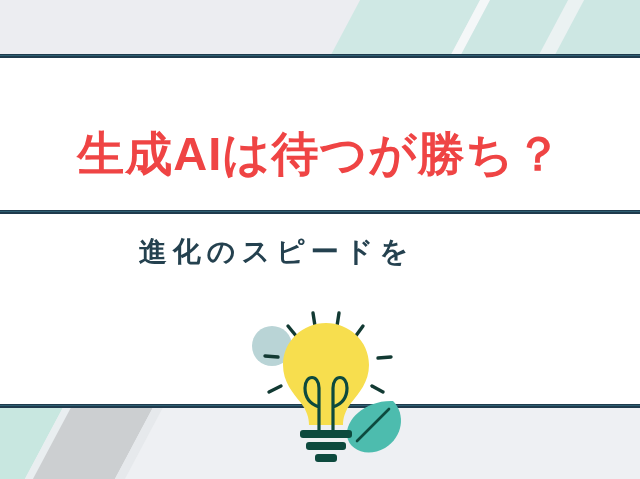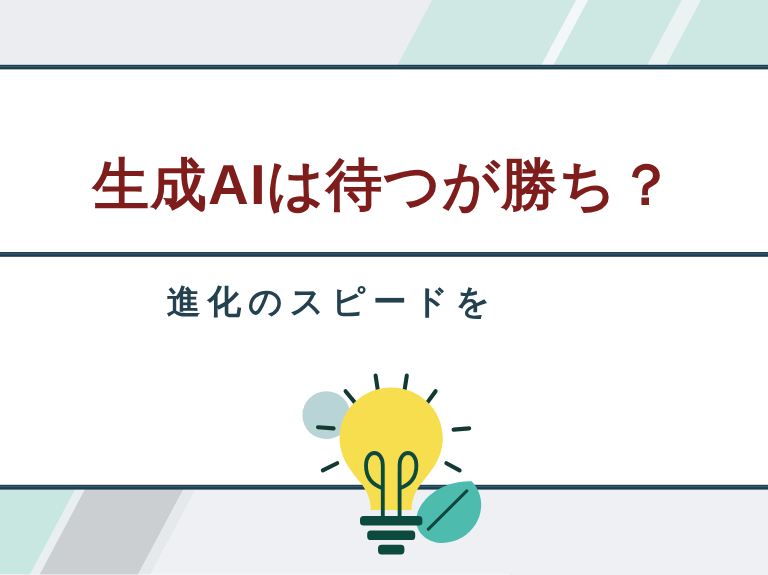--- a/index.html
+++ b/index.html
@@ -95,21 +95,21 @@
   
   .title {
     position: absolute;
     left: 0;
     top: 130px;
     width: 640px;
     text-align: center;
     font-size: 47px;
     font-weight: bold;
     letter-spacing: 1px;
-    color: #7f1d1d;
+    color: #ef4444;
     line-height: 1;
     white-space: nowrap;
   }
   .subtitle {
     position: absolute;
     left: 0;
     top: 230px;
     width: 553px;
     text-align: center;
     color: #24414f;

